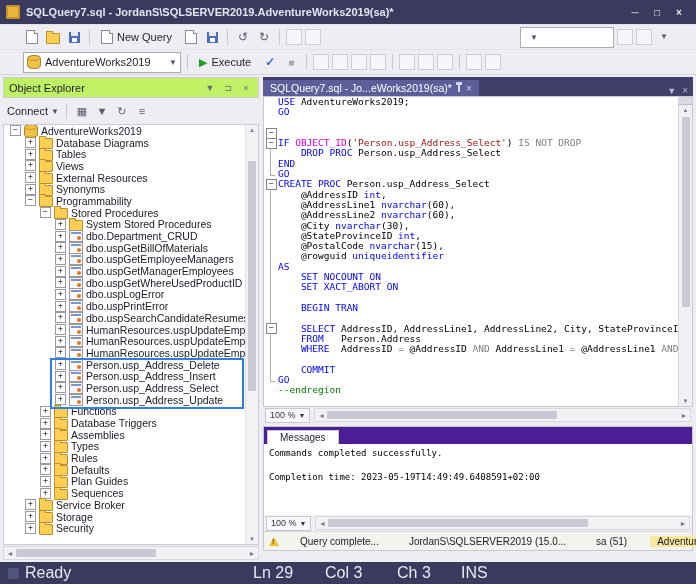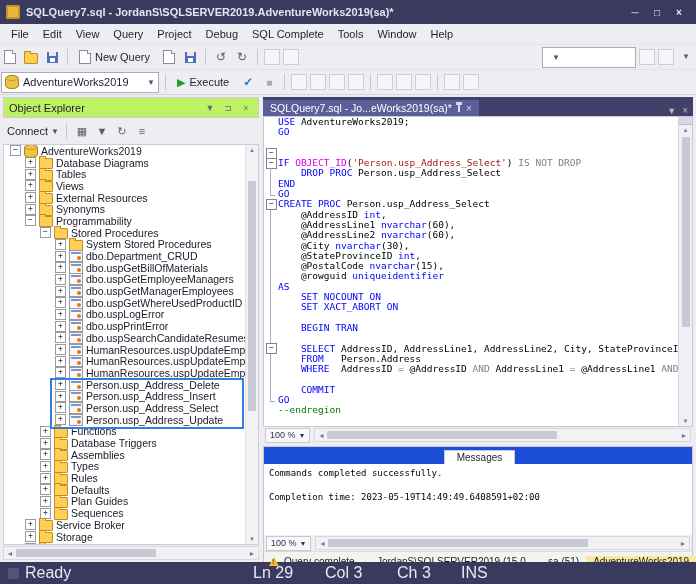--- a/index.html
+++ b/index.html
@@ -22,21 +22,21 @@
   .winbtns{display:flex;flex:none;margin-left:10px;}
   .winbtn{width:22px;height:20px;display:flex;align-items:center;justify-content:center;
     color:#E8E8F4;font-size:10px;}
 
   
   .menubar{height:20px;background:#EEEEF2;display:flex;align-items:center;padding:0 4px;flex:none;}
   .menu-item{padding:0 7px;color:#1E1E30;height:18px;display:flex;align-items:center;}
 
   
   .toolbar{height:24px;background:#EEEEF2;border-top:1px solid #E2E2EA;display:flex;
-    align-items:center;gap:3px;padding:0 1px;flex:none;}
+    align-items:center;gap:3px;padding:0 23px;flex:none;}
   .toolbar.second{border-bottom:1px solid #D5D5DE;}
   .tsep{width:1px;height:16px;background:#C8C8D2;margin:0 3px;flex:none;}
   .ic{width:18px;height:18px;display:flex;align-items:center;justify-content:center;flex:none;}
   .glyph{color:#5A5A6E;font-size:12px;line-height:12px;}
   .i-page{width:10px;height:12px;background:#FFF;border:1px solid #8A8A9A;position:relative;}
   .i-page::after{content:"";position:absolute;right:-1px;top:-1px;width:3px;height:3px;
     background:#EEEEF2;border-left:1px solid #8A8A9A;border-bottom:1px solid #8A8A9A;}
   .i-folder{width:12px;height:9px;background:#FFCE52;border:1px solid #B8902C;border-radius:1px;
     position:relative;margin-top:2px;flex:none;}
   .i-folder::before{content:"";position:absolute;top:-3px;left:-1px;width:5px;height:2px;
@@ -118,27 +118,27 @@
 
   .edbottom{height:16px;display:flex;align-items:center;gap:4px;padding:0 2px;flex:none;background:#EEEEF2;}
   .zoom{display:flex;align-items:center;gap:3px;background:#F8F8FA;border:1px solid #C8C8D2;
     height:13px;padding:0 4px;font-size:9px;color:#33334A;flex:none;}
   .edbottom .hscroll{flex:1;margin-top:0;}
 
   .hsplit{height:3px;flex:none;}
 
   
   .messages{height:123px;flex:none;display:flex;flex-direction:column;background:#F0F0F4;border:1px solid #C8C8D2;}
-  .msg-tabs{height:17px;display:flex;align-items:flex-end;background:#1d4ed8;padding-left:3px;flex:none;justify-content:center;}
+  .msg-tabs{height:17px;display:flex;align-items:flex-end;background:#4c1d95;padding-left:3px;flex:none;}
   .msg-tab{background:#FFF;border:1px solid #C8C8D2;border-bottom:none;padding:1px 12px;font-size:10px;color:#1E1E30;}
   .msg-body{flex:1;background:#FFF;padding:3px 5px;overflow:hidden;}
   .mline{font:9px/12px "DejaVu Sans Mono",monospace;color:#000;white-space:pre;}
   .msg-bottom{height:16px;display:flex;align-items:center;gap:4px;padding:0 2px;flex:none;}
   .msg-bottom .hscroll{flex:1;margin-top:0;}
-  .qstatus{height:18px;display:flex;align-items:center;gap:0;background:#F4F4EE;
+  .qstatus{height:18px;display:flex;align-items:center;gap:16px;background:#F4F4EE;
     border-top:1px solid #D8D8E0;padding:0 5px;font-size:10px;color:#1A1A28;flex:none;}
   .warn{width:0;height:0;border-left:5px solid transparent;border-right:5px solid transparent;
     border-bottom:9px solid #F0C030;position:relative;margin-right:5px;flex:none;}
   .warn::after{content:"!";position:absolute;left:-2px;top:1px;font:bold 7px/8px "Liberation Sans",sans-serif;color:#5A4A00;}
   .qcell{padding:0 7px;white-space:nowrap;}
   .q-state{flex:1;padding-left:0;}
   .q-db{background:#F7E9A0;}
 
   
   .statusbar{height:22px;background:#3A3A5F;color:#E8E8F2;display:flex;align-items:center;
@@ -157,32 +157,20 @@
     <span class="app-icon"></span>
     <span class="title-text">SQLQuery7.sql - JordanS\SQLSERVER2019.AdventureWorks2019(sa)*</span>
     <span class="tb-spacer"></span>
     <div class="winbtns">
       <span class="winbtn">─</span>
       <span class="winbtn">□</span>
       <span class="winbtn">×</span>
     </div>
   </div>
 
-  <div class="menubar" id="menubar">
-      <span class="menu-item">File</span>
-      <span class="menu-item">Edit</span>
-      <span class="menu-item">View</span>
-      <span class="menu-item">Query</span>
-      <span class="menu-item">Project</span>
-      <span class="menu-item">Debug</span>
-      <span class="menu-item">SQL Complete</span>
-      <span class="menu-item">Tools</span>
-      <span class="menu-item">Window</span>
-      <span class="menu-item">Help</span>
-    </div>
 
   <div class="toolbar">
     <span class="ic">
         <span class="i-page"></span>
       </span>
     <span class="ic">
         <span class="i-folder"></span>
       </span>
     <span class="ic">
         <span class="i-save"></span>

